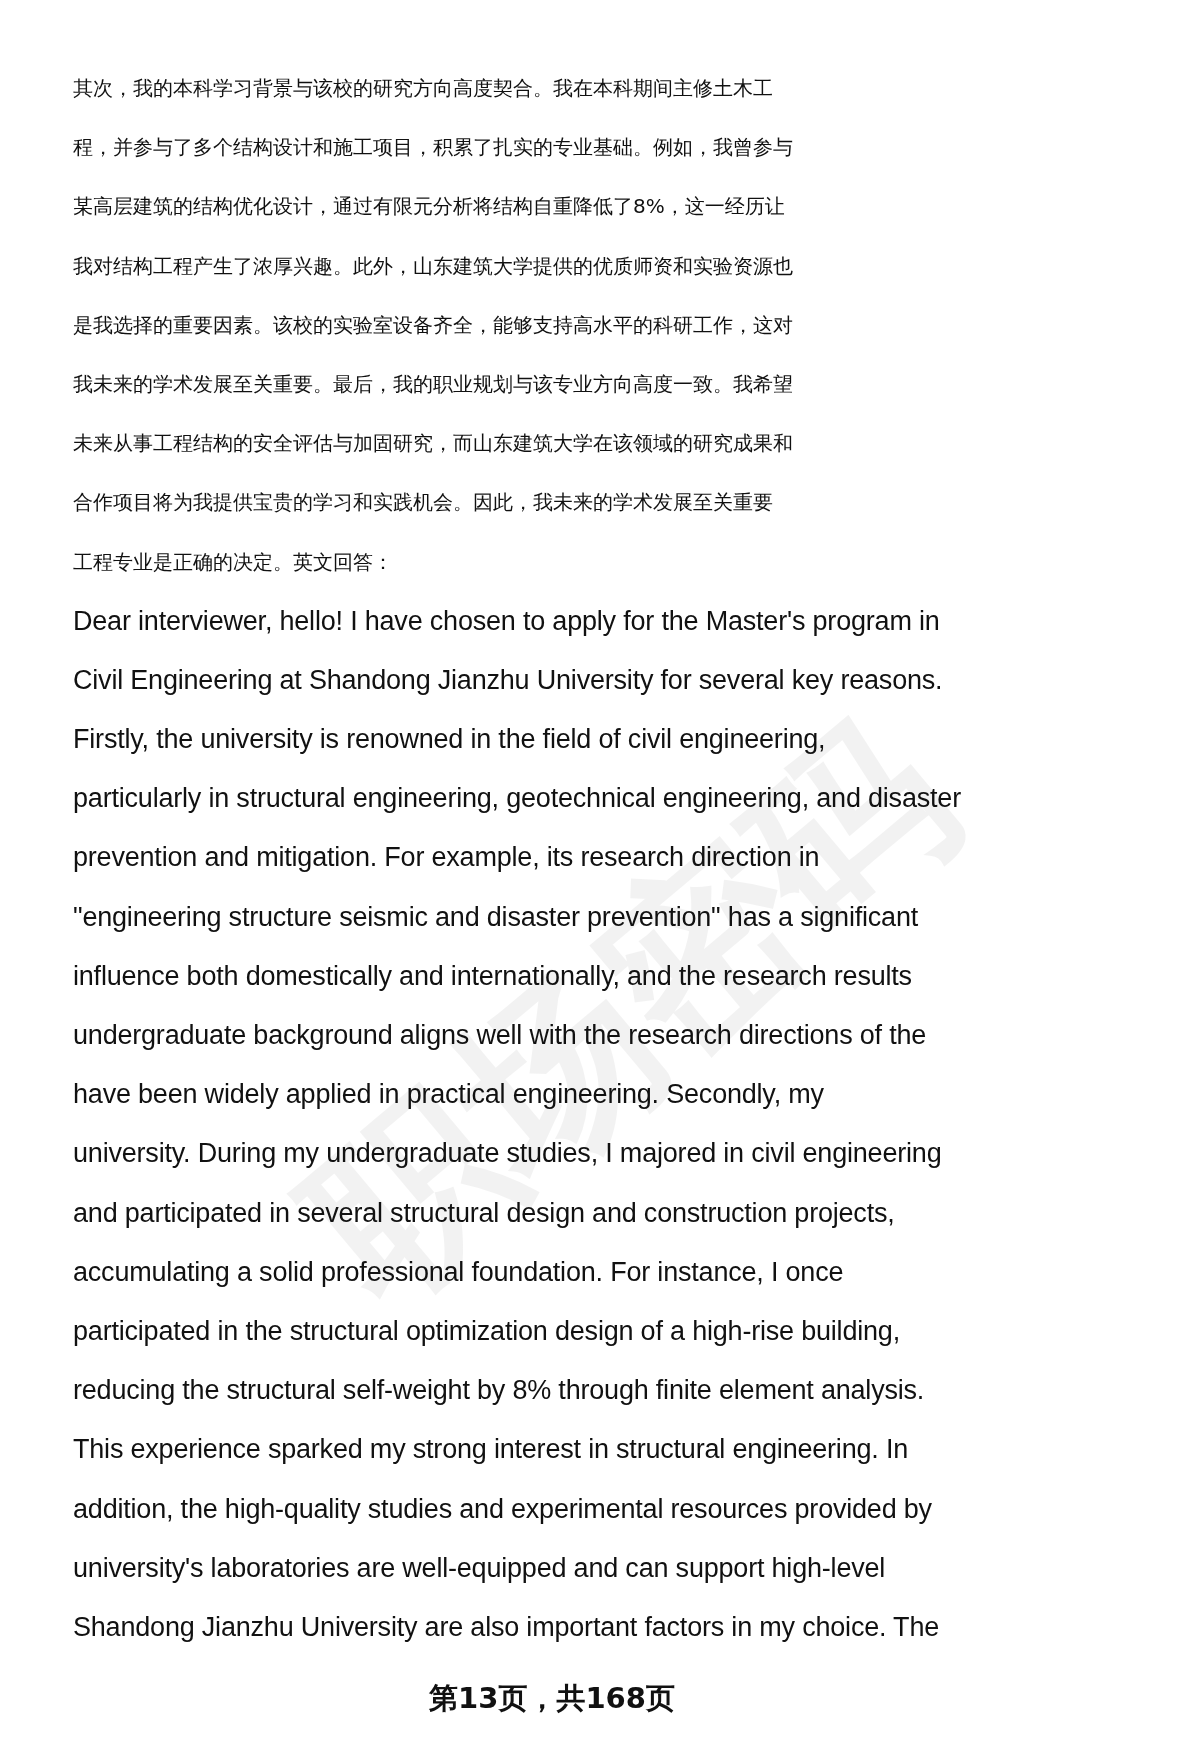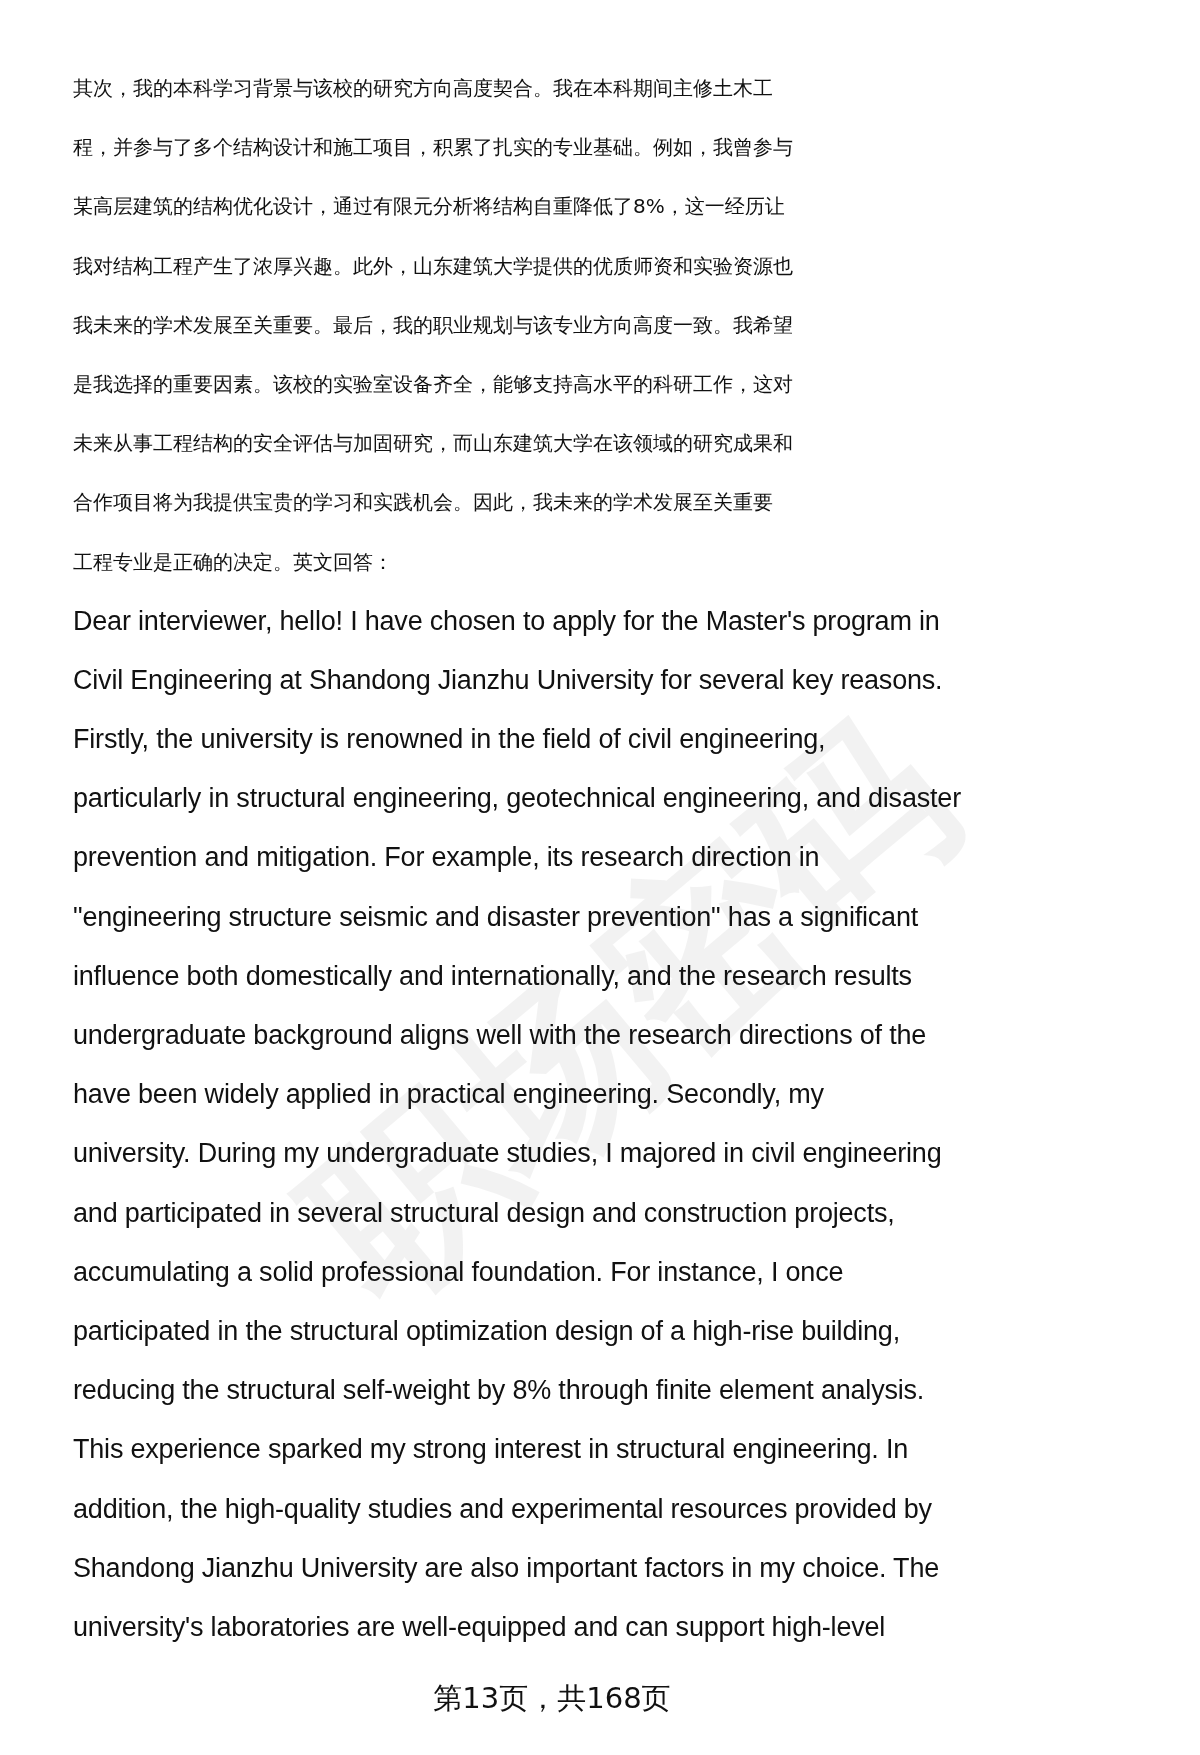--- a/index.html
+++ b/index.html
@@ -7,36 +7,36 @@
          font-family: "DejaVu Sans", "Liberation Sans", sans-serif; color: #111111; }
   .page { position: absolute; left: 0; top: 0; width: 1200px; height: 1755px; }
   .watermark { position: absolute; left: 180px; top: 560px; width: 900px; height: 900px;
                transform: rotate(-40deg); color: rgba(0,0,0,0.05); font-size: 190px;
                font-weight: bold; line-height: 1; white-space: nowrap; pointer-events: none;
                display: flex; align-items: center; justify-content: center; }
   .content { position: absolute; left: 73px; top: 59px; width: 1085px; }
   .line { height: 59.2px; line-height: 59.2px; font-size: 20px; white-space: nowrap; }
   .line.en { font-family: Liberation Sans, sans-serif; font-size: 27px; letter-spacing: -0.2px; }
   .footer { position: absolute; left: 0; width: 1104px; top: 1678px; text-align: center;
-            font-size: 29px; line-height: 40px; }
+            font-size: 29px; line-height: 40px; font-weight: bold; }
 </style>
 </head>
 <body>
 
 <div class="page">
   <div class="watermark">职场密码</div>
 
   <div class="content">
     <div>
       <div class="line">其次，我的本科学习背景与该校的研究方向高度契合。我在本科期间主修土木工</div>
       <div class="line">程，并参与了多个结构设计和施工项目，积累了扎实的专业基础。例如，我曾参与</div>
       <div class="line">某高层建筑的结构优化设计，通过有限元分析将结构自重降低了8%，这一经历让</div>
       <div class="line">我对结构工程产生了浓厚兴趣。此外，山东建筑大学提供的优质师资和实验资源也</div>
+      <div class="line">是我选择的重要因素。该校的实验室设备齐全，能够支持高水平的科研工作，这对</div>
       <div class="line">我未来的学术发展至关重要。最后，我的职业规划与该专业方向高度一致。我希望</div>
-      <div class="line">是我选择的重要因素。该校的实验室设备齐全，能够支持高水平的科研工作，这对</div>
       <div class="line">未来从事工程结构的安全评估与加固研究，而山东建筑大学在该领域的研究成果和</div>
       <div class="line">合作项目将为我提供宝贵的学习和实践机会。因此，我未来的学术发展至关重要</div>
       <div class="line">工程专业是正确的决定。英文回答：</div>
     </div>
     <div>
       <div class="line en">Dear interviewer, hello! I have chosen to apply for the Master's program in</div>
       <div class="line en">Civil Engineering at Shandong Jianzhu University for several key reasons.</div>
       <div class="line en">Firstly, the university is renowned in the field of civil engineering,</div>
       <div class="line en">particularly in structural engineering, geotechnical engineering, and disaster</div>
       <div class="line en">prevention and mitigation. For example, its research direction in</div>
@@ -44,19 +44,19 @@
       <div class="line en">influence both domestically and internationally, and the research results</div>
       <div class="line en">undergraduate background aligns well with the research directions of the</div>
       <div class="line en">have been widely applied in practical engineering. Secondly, my</div>
       <div class="line en">university. During my undergraduate studies, I majored in civil engineering</div>
       <div class="line en">and participated in several structural design and construction projects,</div>
       <div class="line en">accumulating a solid professional foundation. For instance, I once</div>
       <div class="line en">participated in the structural optimization design of a high-rise building,</div>
       <div class="line en">reducing the structural self-weight by 8% through finite element analysis.</div>
       <div class="line en">This experience sparked my strong interest in structural engineering. In</div>
       <div class="line en">addition, the high-quality studies and experimental resources provided by</div>
+      <div class="line en">university's laboratories are well-equipped and can support high-level</div>
       <div class="line en">Shandong Jianzhu University are also important factors in my choice. The</div>
-      <div class="line en">university's laboratories are well-equipped and can support high-level</div>
     </div>
   </div>
 
   <div class="footer">第13页，共168页</div>
 </div>
 
 </body></html>

